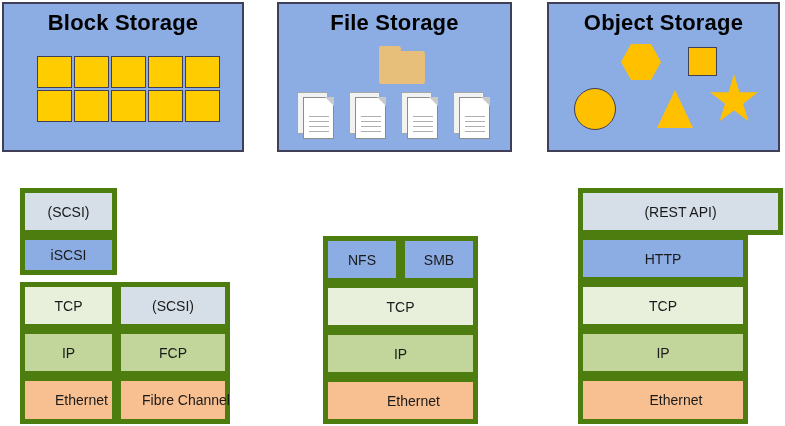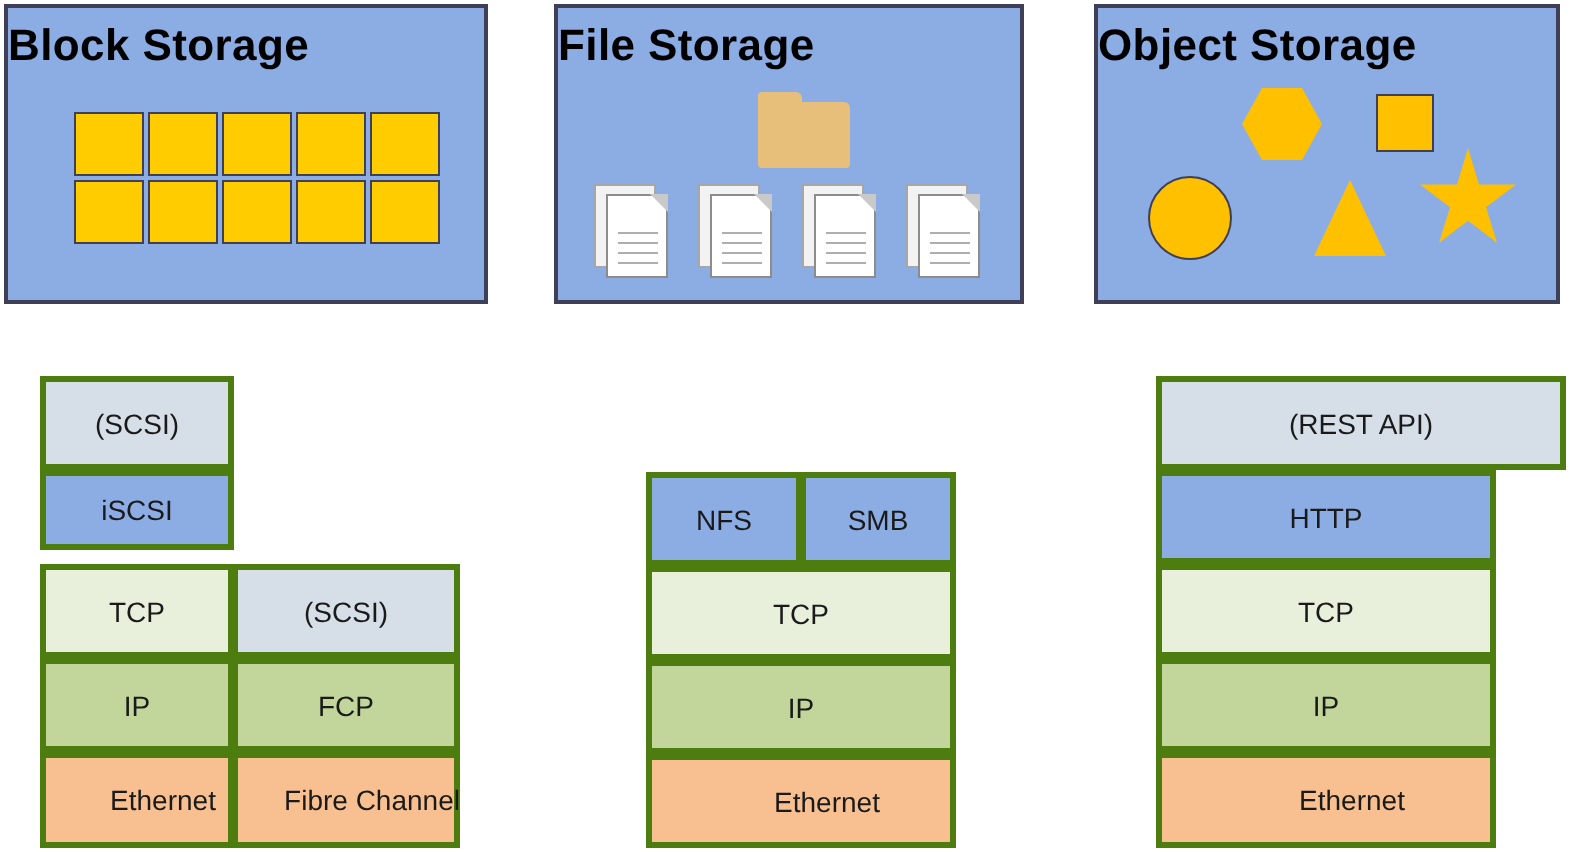--- a/index.html
+++ b/index.html
@@ -20,21 +20,21 @@
     position: absolute;
     background: #8CACE4;
     border: 2px solid #3F3F58;
     box-sizing: border-box;
   }
   .panel-title {
     position: absolute;
     top: 6px;
     left: 0;
     right: 0;
-    text-align: left;
+    text-align: center;
     font-size: 22px;
     font-weight: bold;
     color: #000000;
     letter-spacing: 0.2px;
   }
 
   #panel-block   { left: 2px;   top: 2px; width: 242px; height: 150px; }
   #panel-file    { left: 277px; top: 2px; width: 235px; height: 150px; }
   #panel-object  { left: 547px; top: 2px; width: 233px; height: 150px; }
 
@@ -158,21 +158,21 @@
     left: 160px; top: 70px;
     width: 50px; height: 52px;
     background: #FFC000;
     clip-path: polygon(50% 0%, 61% 35%, 98% 35%, 68% 57%, 79% 91%, 50% 70%, 21% 91%, 32% 57%, 2% 35%, 39% 35%);
   }
 
   
   .stack { position: absolute; }
   .layer {
     position: absolute;
-    border: 3px solid #4d7c0f;
+    border: 5px solid #4d7c0f;
     box-sizing: border-box;
     display: flex;
     align-items: center;
     justify-content: center;
     font-size: 14px;
     color: #1a1a1a;
     white-space: nowrap;
   }
   .c-scsi    { background: #D6DEE8; }
   .c-proto   { background: #8CACE4; }

